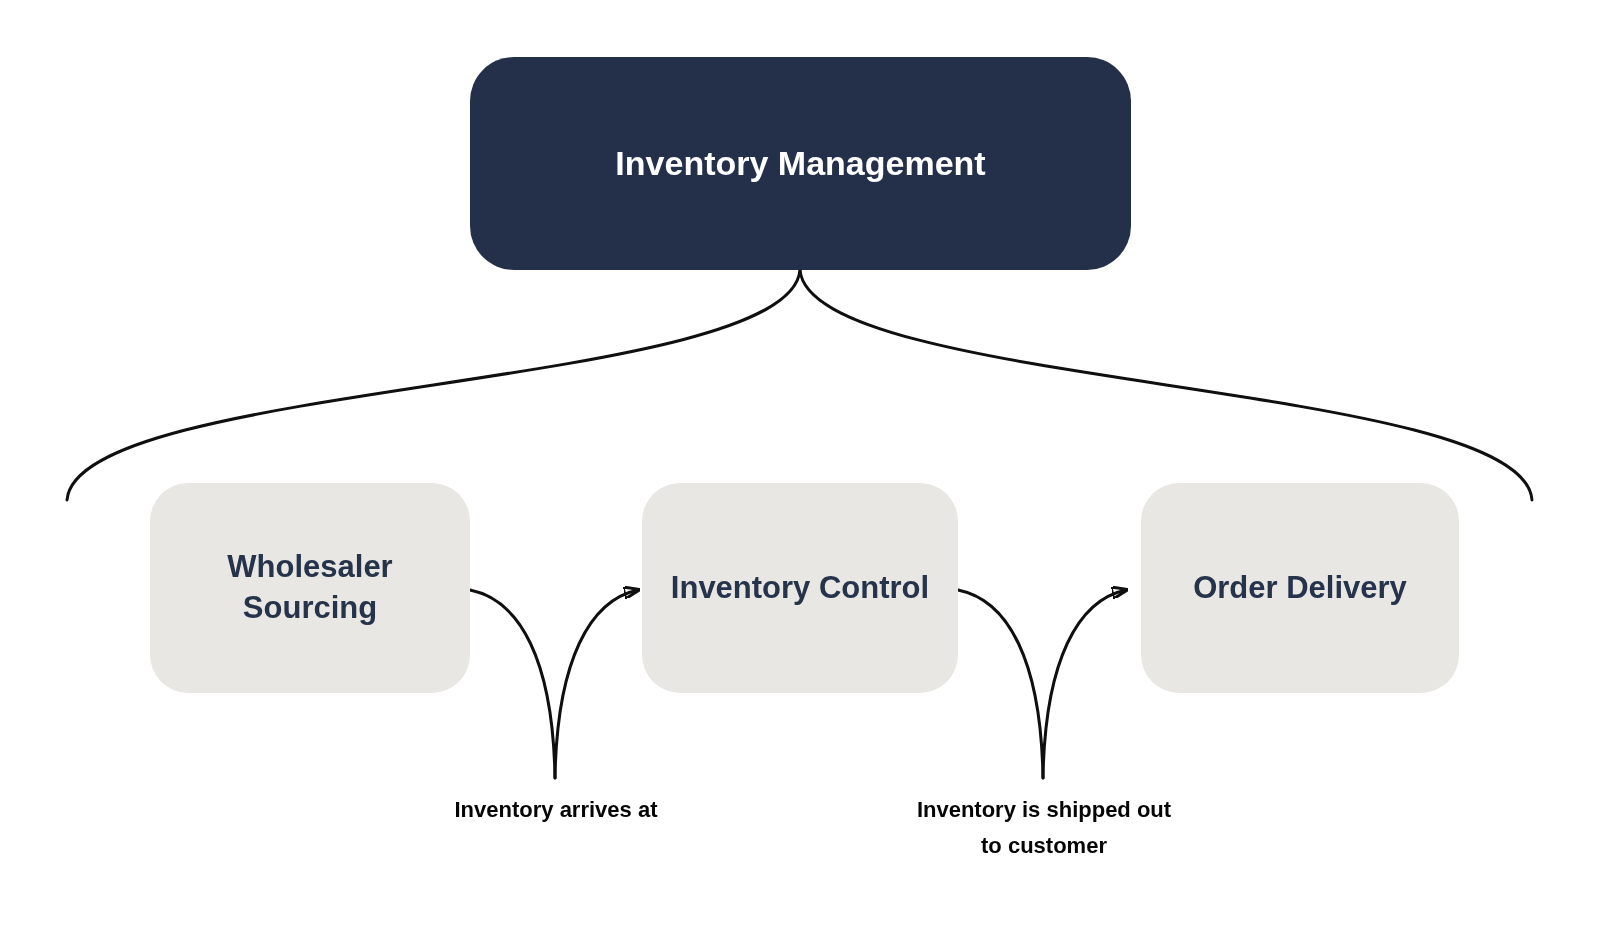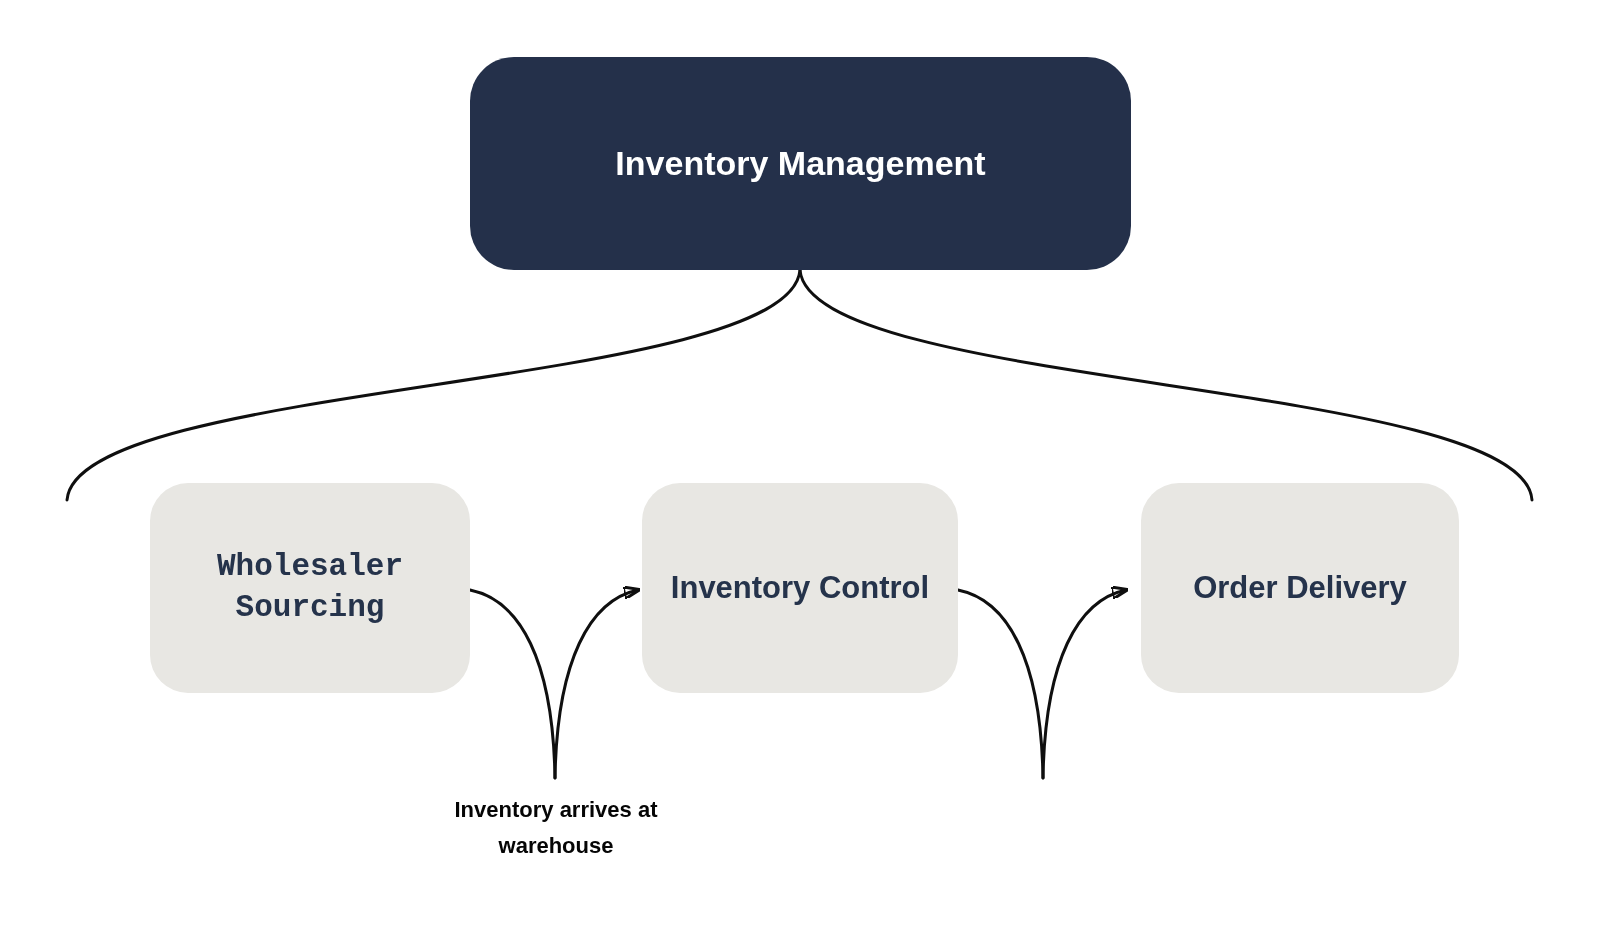--- a/index.html
+++ b/index.html
@@ -38,21 +38,21 @@
     font-size:34px;
     padding:8px 40px;
   }
   .node-child{
     top:483px;height:210px;
     background:var(--node-fill);color:var(--node-text);
     border-radius:38px;
     font-size:31px;line-height:1.32;
     padding:0 19px;
   }
-  .node-wholesaler{left:150px;width:320px;font-family:Liberation Mono, monospace;}
+  .node-wholesaler{left:150px;width:320px;}
   .node-control{left:642px;width:316px;}
   .node-delivery{left:1130px;width:318px;margin-left:11px;}
   .edge-label{
     position:absolute;top:792px;width:372px;
     text-align:center;
     font-weight:bold;font-size:22px;line-height:36px;
     color:var(--label-text);
   }
   .edge-label div{white-space:nowrap;}
   .edge-label-1{left:370px;}
@@ -91,17 +91,20 @@
   <div class="node node-child node-control">
     <span>Inventory Control</span>
   </div>
 
   <div class="node node-child node-delivery">
     <span>Order Delivery</span>
   </div>
 
   <div class="edge-label edge-label-1">
     <div>Inventory arrives at</div>
-    <div>warehouse</div>
   </div>
 
+  <div class="edge-label edge-label-2">
+    <div>Inventory is shipped out</div>
+    <div>to customer</div>
+  </div>
 
 </div>
 
 </body></html>

